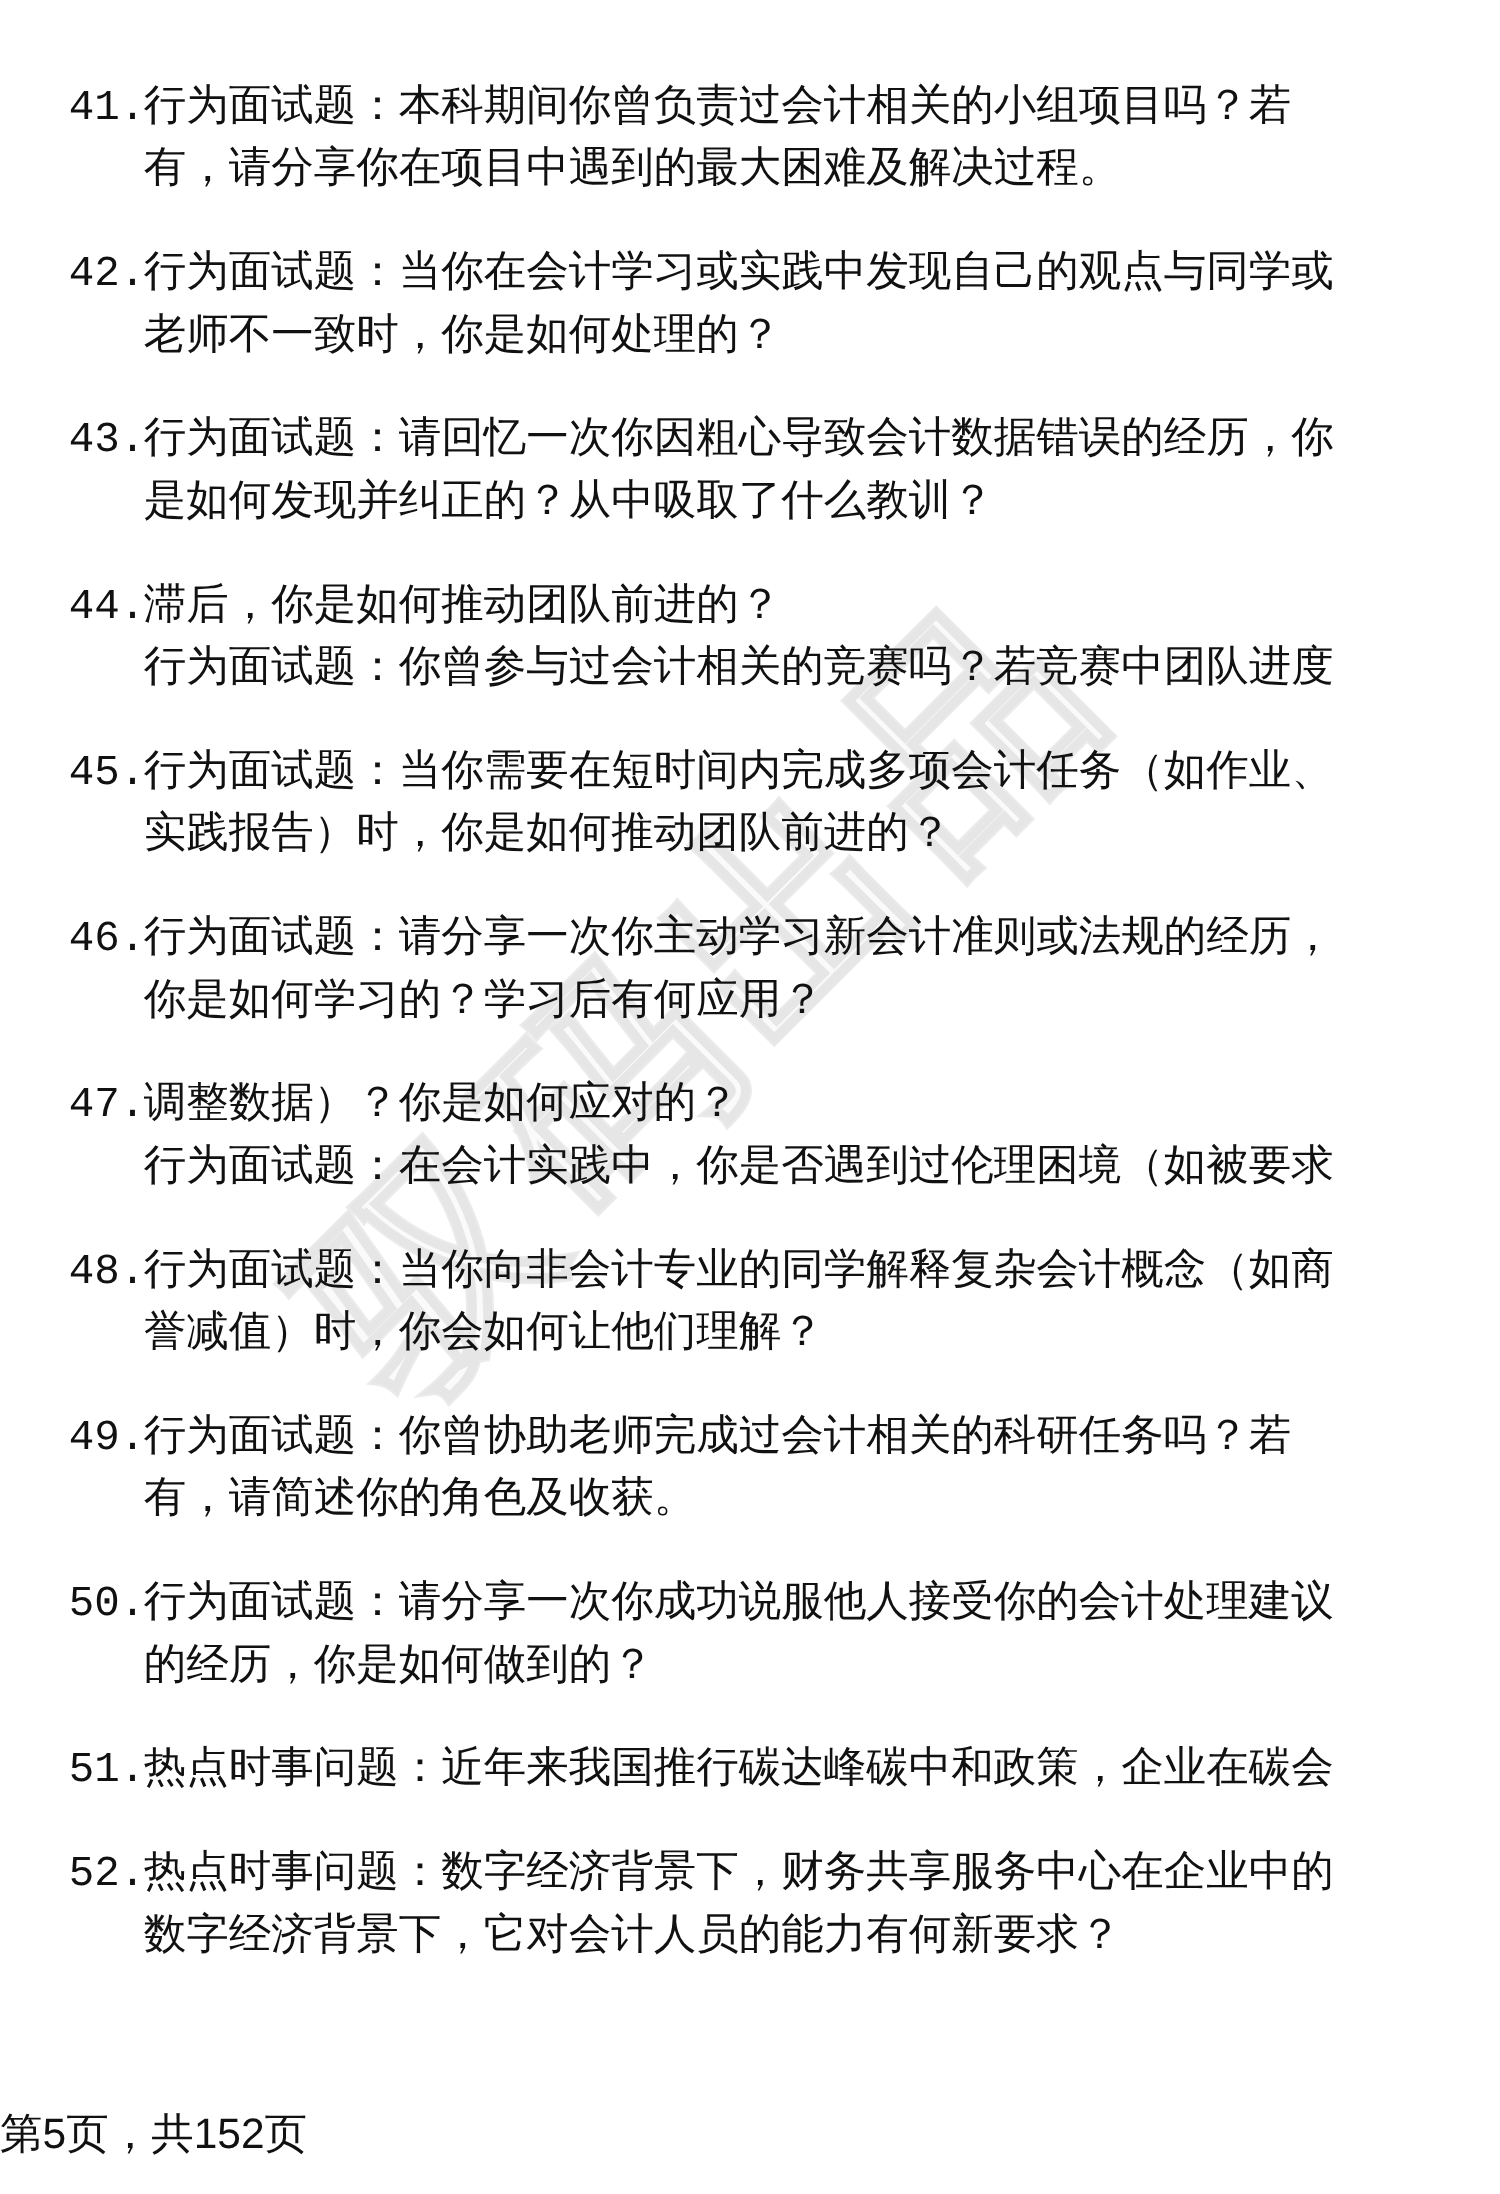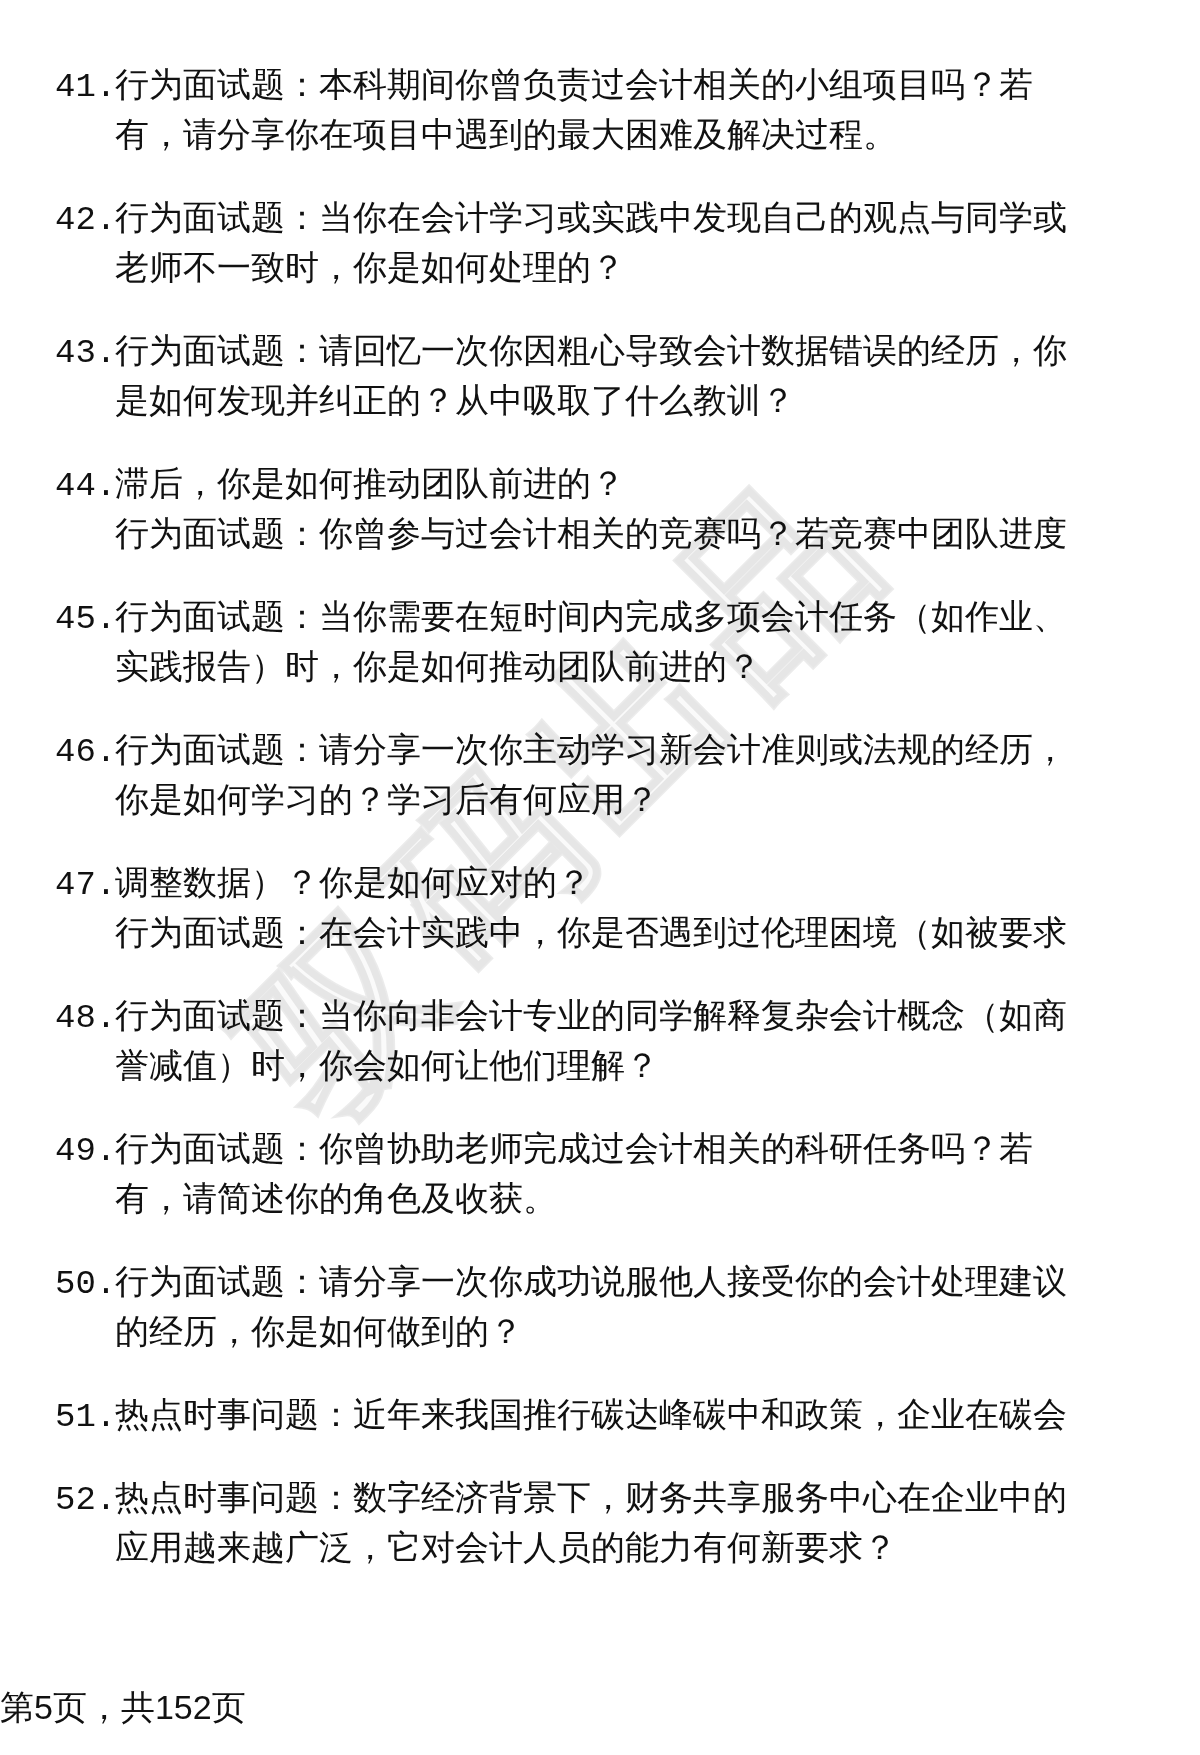--- a/index.html
+++ b/index.html
@@ -161,21 +161,21 @@
       <span class="q-num">51.</span>
       <div class="q-lines">
         <div class="q-line">热点时事问题：近年来我国推行碳达峰碳中和政策，企业在碳会</div>
       </div>
     </div>
 
     <div class="question">
       <span class="q-num">52.</span>
       <div class="q-lines">
         <div class="q-line">热点时事问题：数字经济背景下，财务共享服务中心在企业中的</div>
-        <div class="q-line">应用越来越广泛，它对会计人员的能力有何新要求？</div>
+        <div class="q-line">数字经济背景下，它对会计人员的能力有何新要求？</div>
       </div>
     </div>
 
   </div>
 
   <div class="footer">第5页，共152页</div>
 
 </div>
 
 </body></html>

